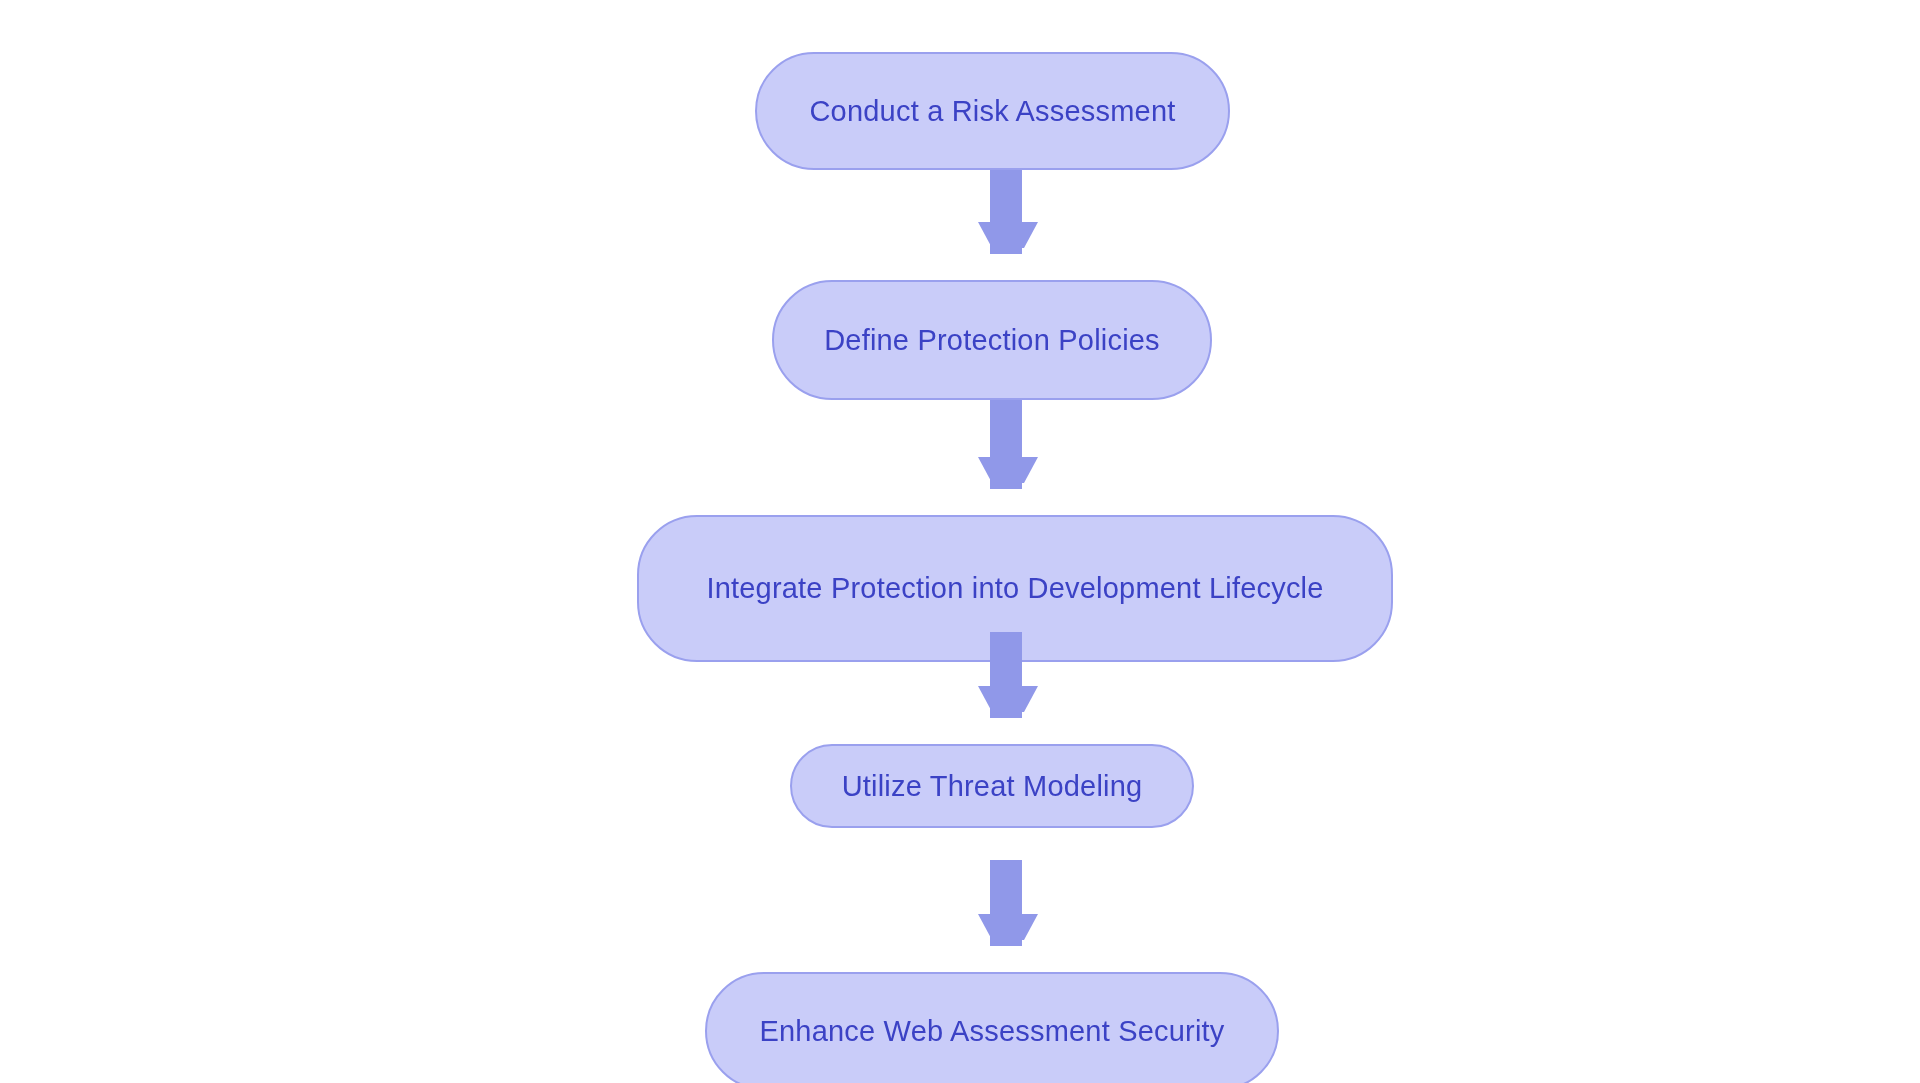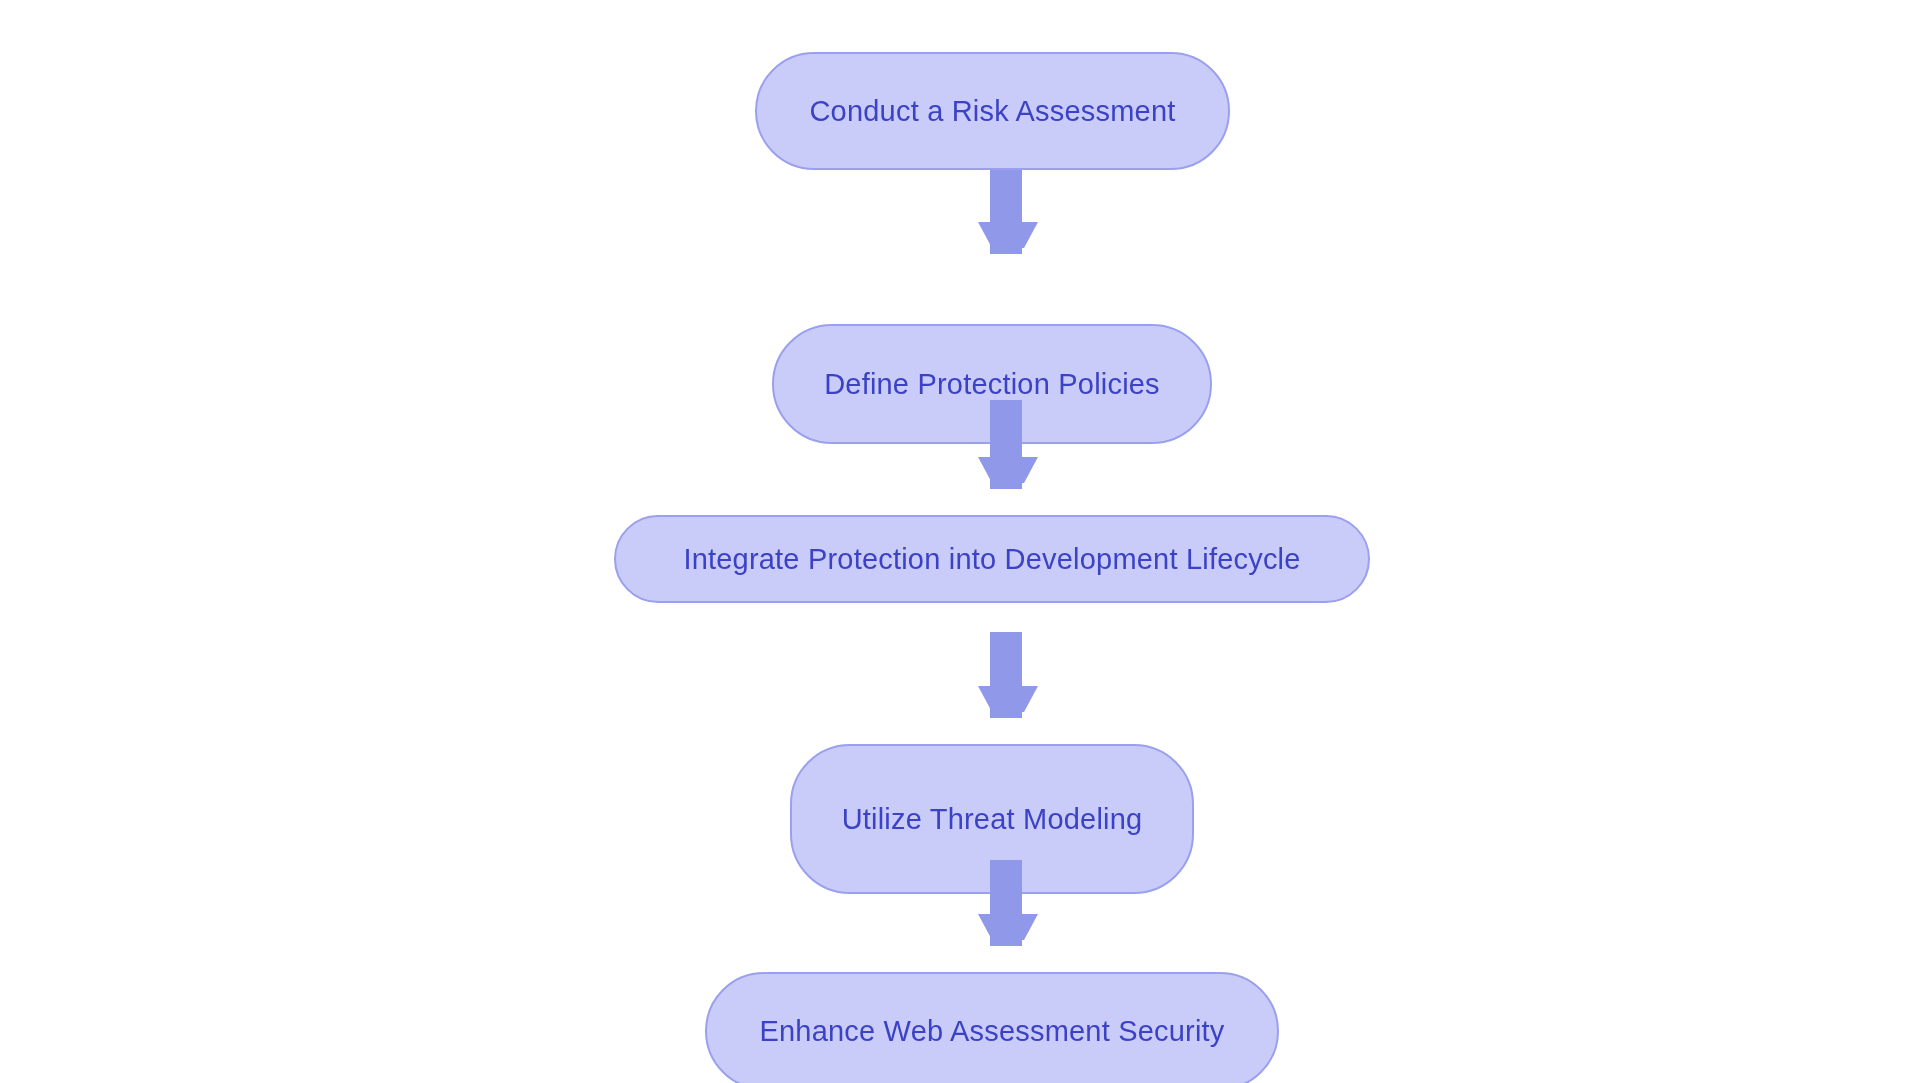--- a/index.html
+++ b/index.html
@@ -34,23 +34,23 @@
   }
   .node-label {
     color: var(--node-text);
     font-size: 29px;
     font-weight: 400;
     letter-spacing: 0.2px;
     white-space: nowrap;
     text-align: center;
   }
   .node-1 { left: 723px; top: 20px;  width: 475px; height: 118px; }
-  .node-2 { left: 740px; top: 248px; width: 440px; height: 120px; margin-top: 44px; }
-  .node-3 { left: 582px; top: 483px; width: 756px; height: 88px; }
-  .node-4 { left: 758px; top: 712px; width: 404px; height: 150px; }
+  .node-2 { left: 740px; top: 248px; width: 440px; height: 120px; }
+  .node-3 { left: 605px; top: 483px; width: 756px; height: 147px; }
+  .node-4 { left: 758px; top: 712px; width: 404px; height: 84px; }
   .node-5 { left: 673px; top: 940px; width: 574px; height: 118px; }
 
   .arrow {
     position: absolute;
     left: 946px;           
     width: 28px;
   }
   .arrow-line {
     position: absolute;
     left: 12px;

